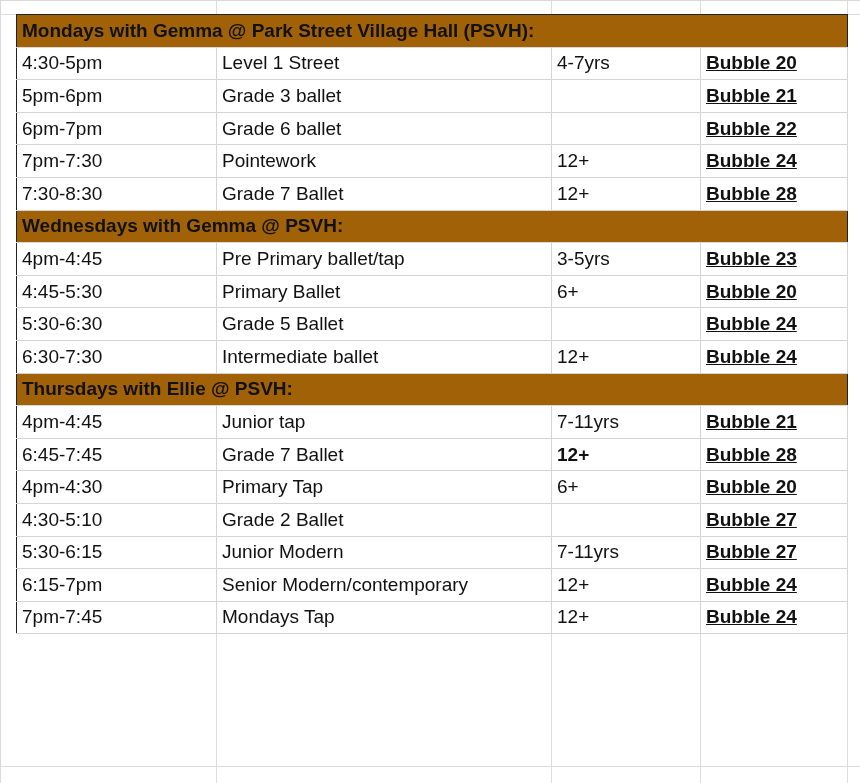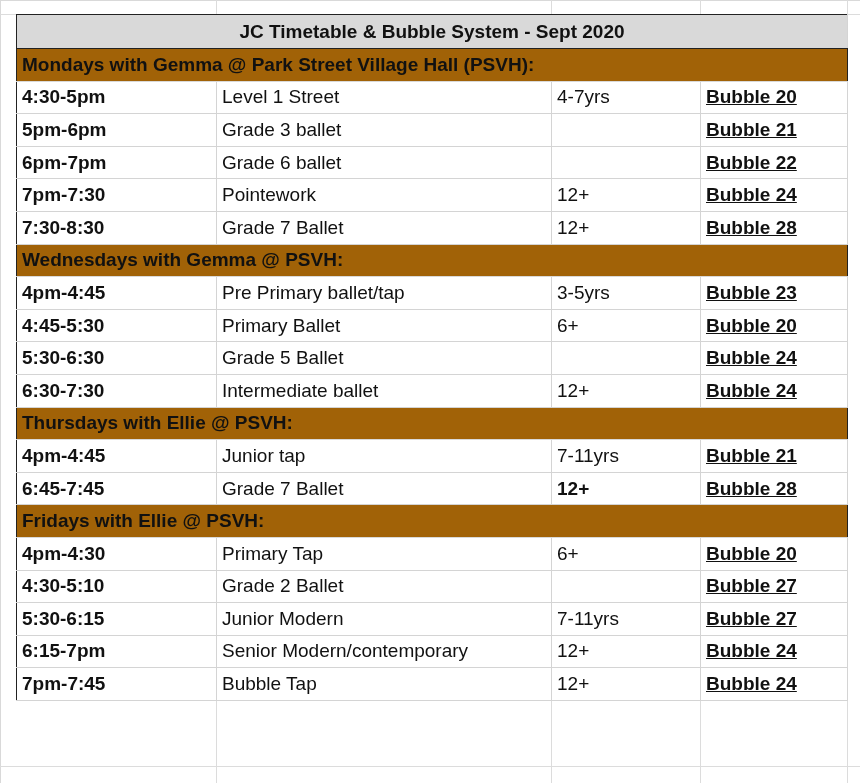--- a/index.html
+++ b/index.html
@@ -30,21 +30,21 @@
     white-space:nowrap; overflow:hidden; vertical-align:middle;
   }
   tr.title td {
     background:#d9d9d9; text-align:center; font-weight:bold;
     border-bottom:1.5px solid #222; height:34px; padding:0;
   }
   tr.section td {
     background:#a16207; font-weight:bold; border-right:none;
     border-bottom:1px solid #d9d9d9;
   }
-  td.time { font-weight:bold; }
+  td.time { font-weight:normal; }
   td.bubble { font-weight:bold; border-right:none;text-decoration:underline; }
   td.age.bold { font-weight:bold; }
 </style>
 </head>
 <body>
 
 <div class="grid-bg">
   <div class="vline" style="left:216px"></div>
   <div class="vline" style="left:551px"></div>
   <div class="vline" style="left:700px"></div>
@@ -54,23 +54,20 @@
 </div>
 
 <table class="sheet">
   <colgroup>
     <col class="c1">
       <col class="c2">
       <col class="c3">
       <col class="c4">
   </colgroup>
   <tbody>
-    <tr class="title">
-      <td colspan="4">JC Timetable &amp; Bubble System - Sept 2020</td>
-    </tr>
 
     <tr class="section">
       <td colspan="4">Mondays with Gemma @ Park Street Village Hall (PSVH):</td>
     </tr>
     <tr>
       <td class="time">4:30-5pm</td>
       <td>Level 1 Street</td>
       <td class="age">4-7yrs</td>
       <td class="bubble">Bubble 20</td>
     </tr>
@@ -136,23 +133,20 @@
       <td class="age">7-11yrs</td>
       <td class="bubble">Bubble 21</td>
     </tr>
     <tr>
       <td class="time">6:45-7:45</td>
       <td>Grade 7 Ballet</td>
       <td class="age bold">12+</td>
       <td class="bubble">Bubble 28</td>
     </tr>
 
-    <tr class="section">
-      <td colspan="4">Fridays with Ellie @ PSVH:</td>
-    </tr>
     <tr>
       <td class="time">4pm-4:30</td>
       <td>Primary Tap</td>
       <td class="age">6+</td>
       <td class="bubble">Bubble 20</td>
     </tr>
     <tr>
       <td class="time">4:30-5:10</td>
       <td>Grade 2 Ballet</td>
       <td class="age"></td>
@@ -165,18 +159,18 @@
       <td class="bubble">Bubble 27</td>
     </tr>
     <tr>
       <td class="time">6:15-7pm</td>
       <td>Senior Modern/contemporary</td>
       <td class="age">12+</td>
       <td class="bubble">Bubble 24</td>
     </tr>
     <tr>
       <td class="time">7pm-7:45</td>
-      <td>Bubble Tap</td>
+      <td>Mondays Tap</td>
       <td class="age">12+</td>
       <td class="bubble">Bubble 24</td>
     </tr>
   </tbody>
 </table>
 
 </body></html>

